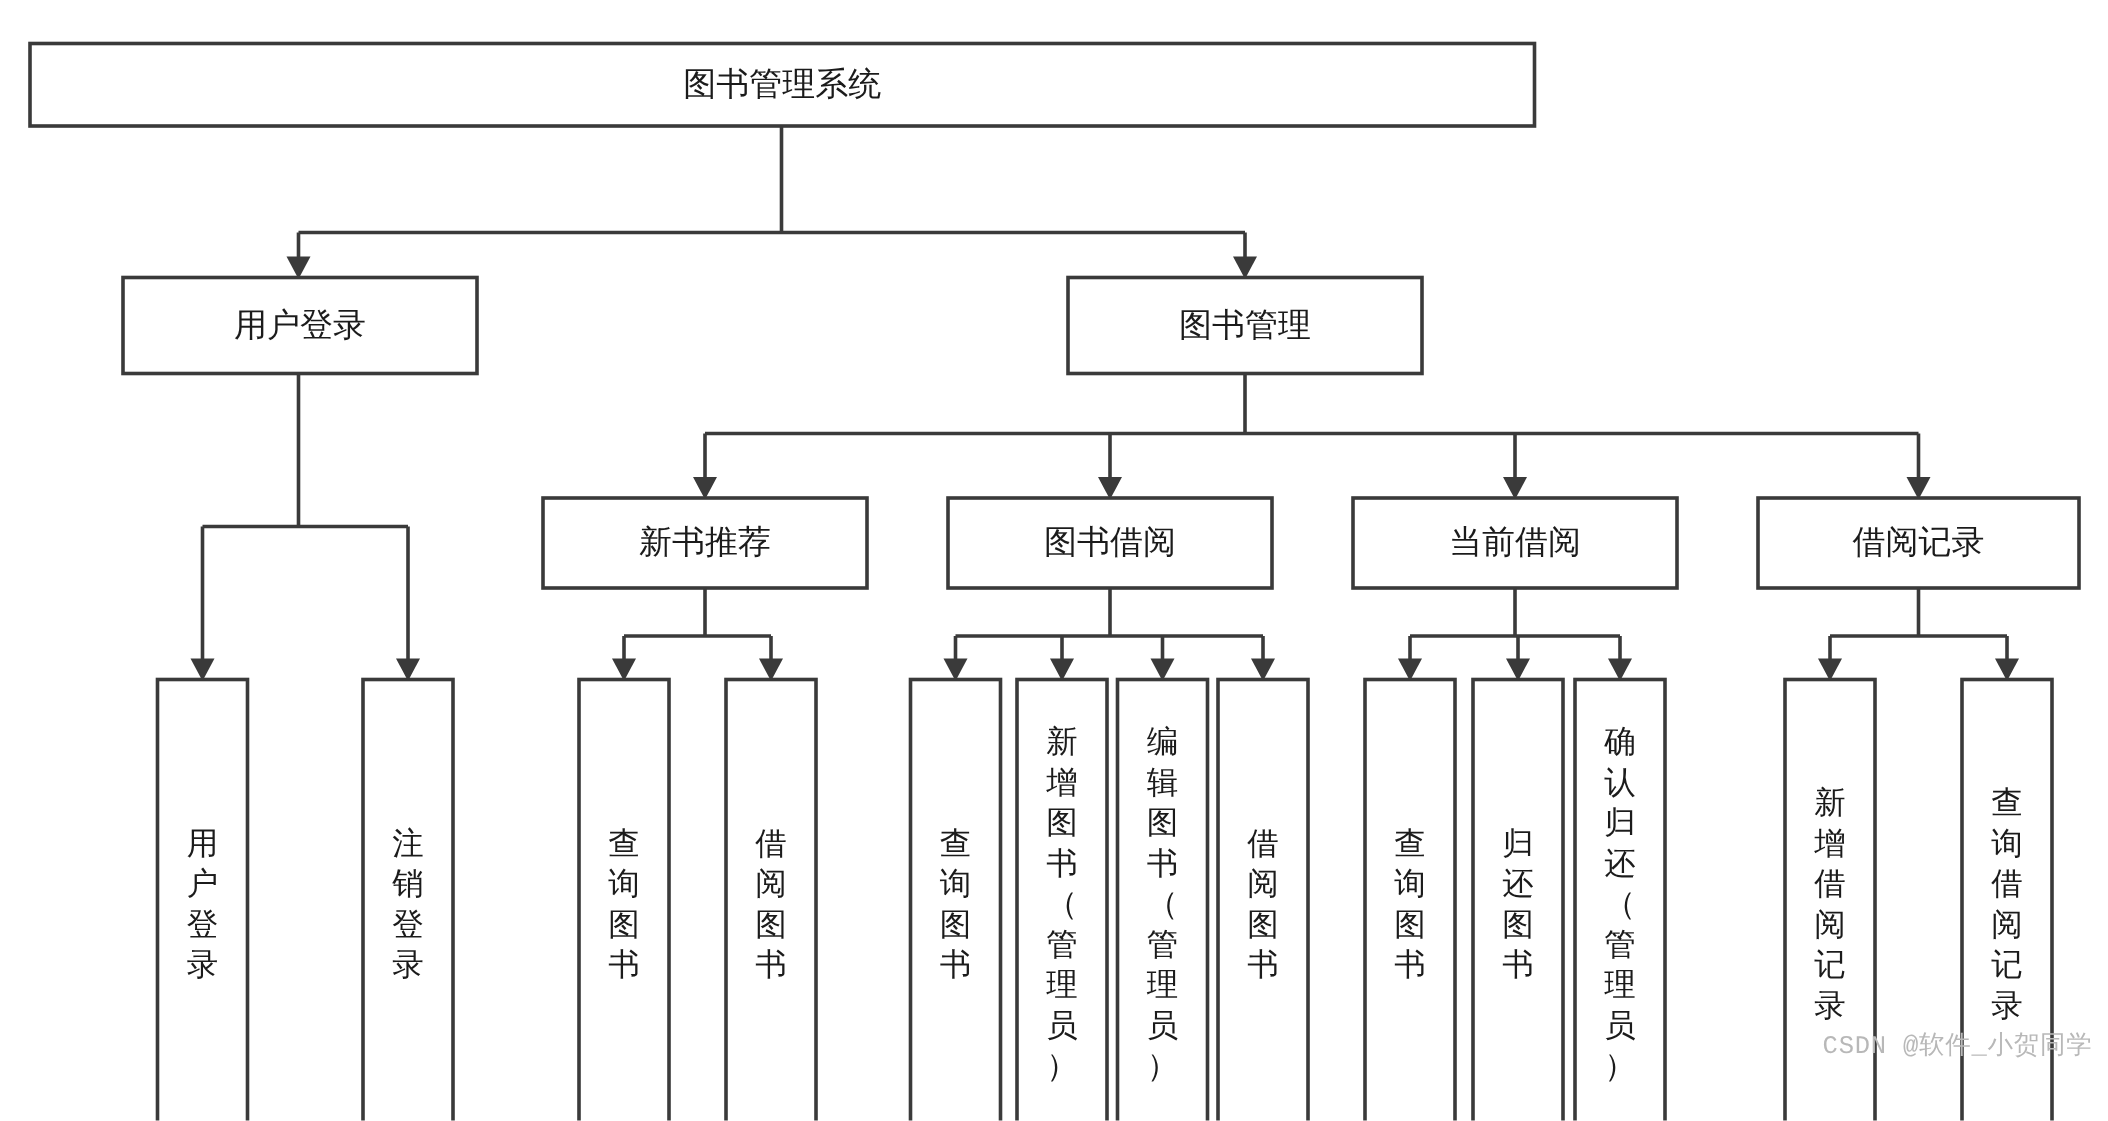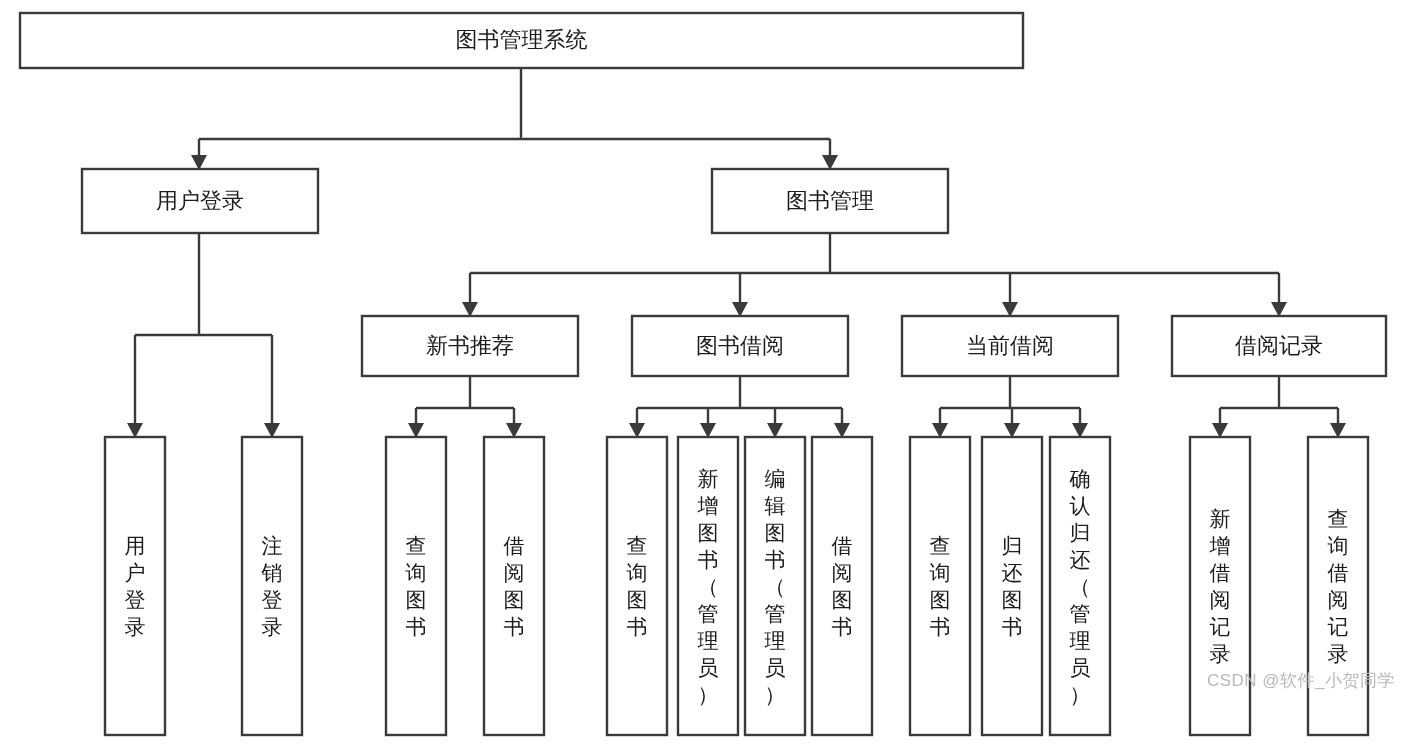--- a/index.html
+++ b/index.html
@@ -10,21 +10,21 @@
   body {
     width: 1405px;
     height: 747px;
     overflow: hidden;
     font-family: "Liberation Sans", "DejaVu Sans", sans-serif;
     position: relative;
   }
   #diagram-root {
     position: absolute;
     left: 0;
-    top: 0;
+    top: 16px;
     width: 1405px;
     height: 698px;
   }
   svg.flow {
     display: block;
     width: 1405px;
     height: 747px;
   }
   .node-box {
     fill: #ffffff;
@@ -50,21 +50,21 @@
     fill: none;
   }
   .arrow-head {
     fill: #3a3a3a;
     stroke: none;
   }
   .watermark {
     position: absolute;
     right: 10px;
     bottom: 6px;
-    font-family: Liberation Sans, sans-serif;
+    font-family: Liberation Mono, monospace;
     font-size: 17px;
     color: #b8b8b8;
     white-space: nowrap;
     letter-spacing: 0.5px;
     pointer-events: none;
   }
 </style>
 </head>
 <body>
 

